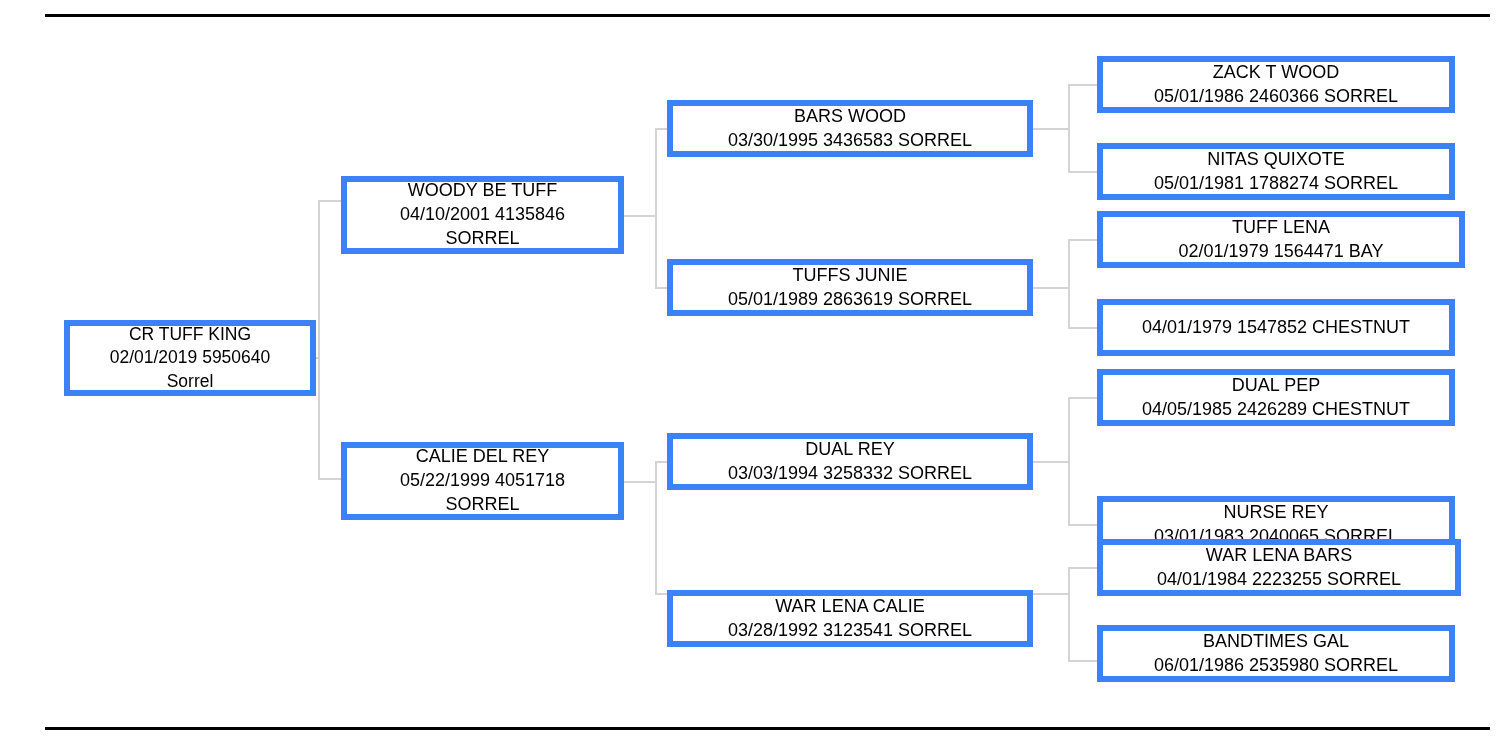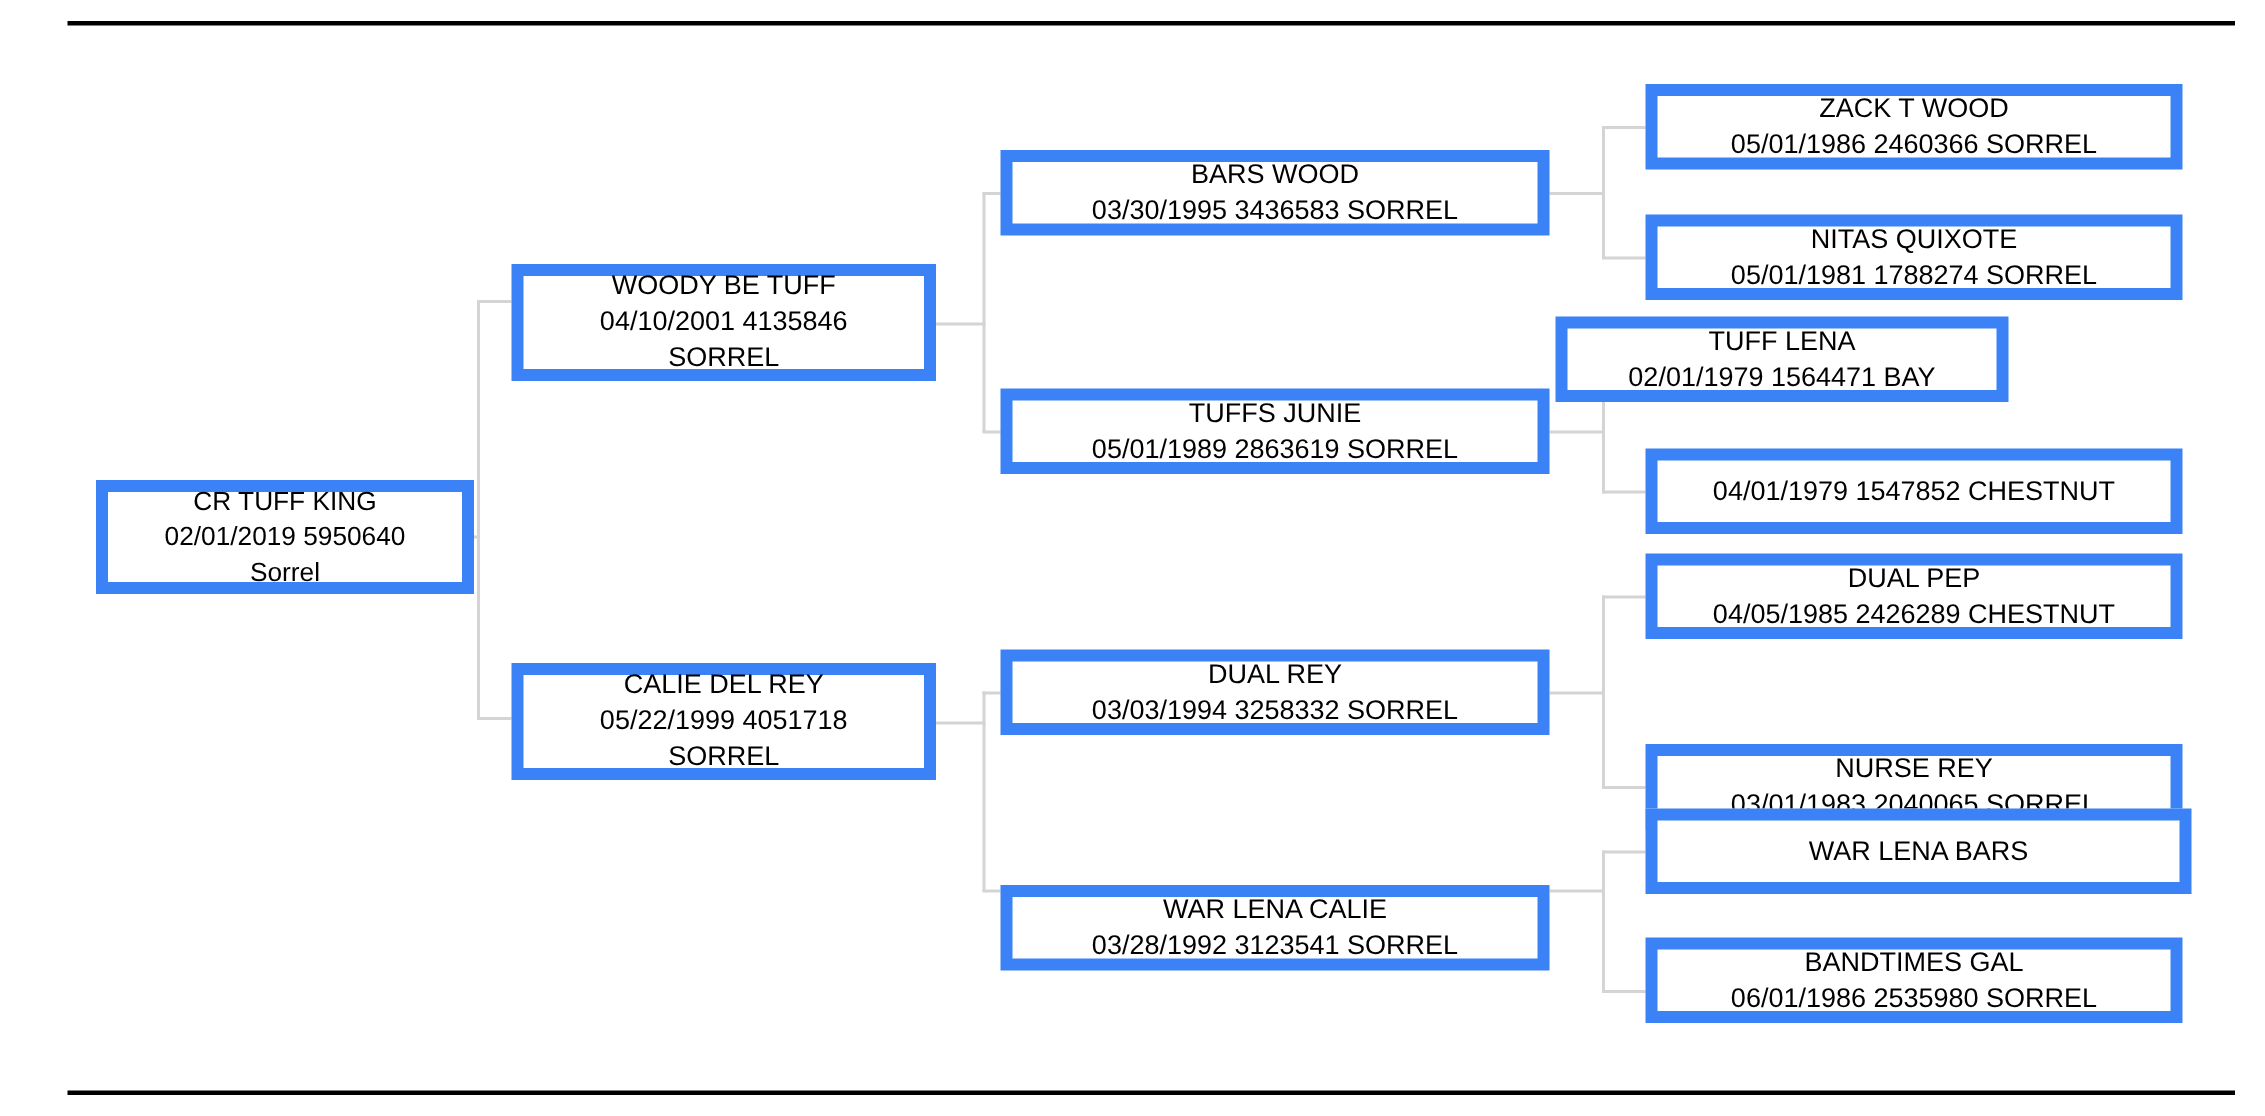--- a/index.html
+++ b/index.html
@@ -25,21 +25,21 @@
     width: 1445px;
     height: 3px;
     background: #000000;
   }
   .rule.top { top: 14px; }
   .rule.bottom { top: 727px; }
 
   .pedigree-box {
     position: absolute;
     box-sizing: border-box;
-    border: 8px solid #3b82f6;
+    border: 6px solid #3b82f6;
     background: #ffffff;
     display: flex;
     flex-direction: column;
     align-items: center;
     justify-content: center;
     text-align: center;
     color: #000000;
     line-height: 1.32;
     padding: 2px 4px;
   }
@@ -143,41 +143,42 @@
   <div class="pedigree-box gen3" style="left:1097px; top:56px; width:358px; height:57px;">
     <span class="line">ZACK T WOOD</span>
     <span class="line">05/01/1986 2460366 SORREL</span>
   </div>
 
   <div class="pedigree-box gen3" style="left:1097px; top:143px; width:358px; height:57px;">
     <span class="line">NITAS QUIXOTE</span>
     <span class="line">05/01/1981 1788274 SORREL</span>
   </div>
 
-  <div class="pedigree-box gen3" style="left:1037px; top:211px; width:302px; height:57px;">
+  <div class="pedigree-box gen3" style="left:1097px; top:211px; width:368px; height:57px;">
     <span class="line">TUFF LENA</span>
     <span class="line">02/01/1979 1564471 BAY</span>
   </div>
 
   <div class="pedigree-box gen3" style="left:1097px; top:299px; width:358px; height:57px;">
     <span class="line">04/01/1979 1547852 CHESTNUT</span>
   </div>
 
   <div class="pedigree-box gen3" style="left:1097px; top:369px; width:358px; height:57px;">
     <span class="line">DUAL PEP</span>
     <span class="line">04/05/1985 2426289 CHESTNUT</span>
   </div>
 
   <div class="pedigree-box gen3" style="left:1097px; top:496px; width:358px; height:57px;">
     <span class="line">NURSE REY</span>
     <span class="line">03/01/1983 2040065 SORREL</span>
   </div>
 
   <div class="pedigree-box gen3" style="left:1097px; top:539px; width:364px; height:57px;">
     <span class="line">WAR LENA BARS</span>
+    <span class="line">04/01/1984 2223255 SORREL</span>
   </div>
 
   <div class="pedigree-box gen3" style="left:1097px; top:625px; width:358px; height:57px;">
     <span class="line">BANDTIMES GAL</span>
     <span class="line">06/01/1986 2535980 SORREL</span>
   </div>
 
 </div>
 
 </body></html>

